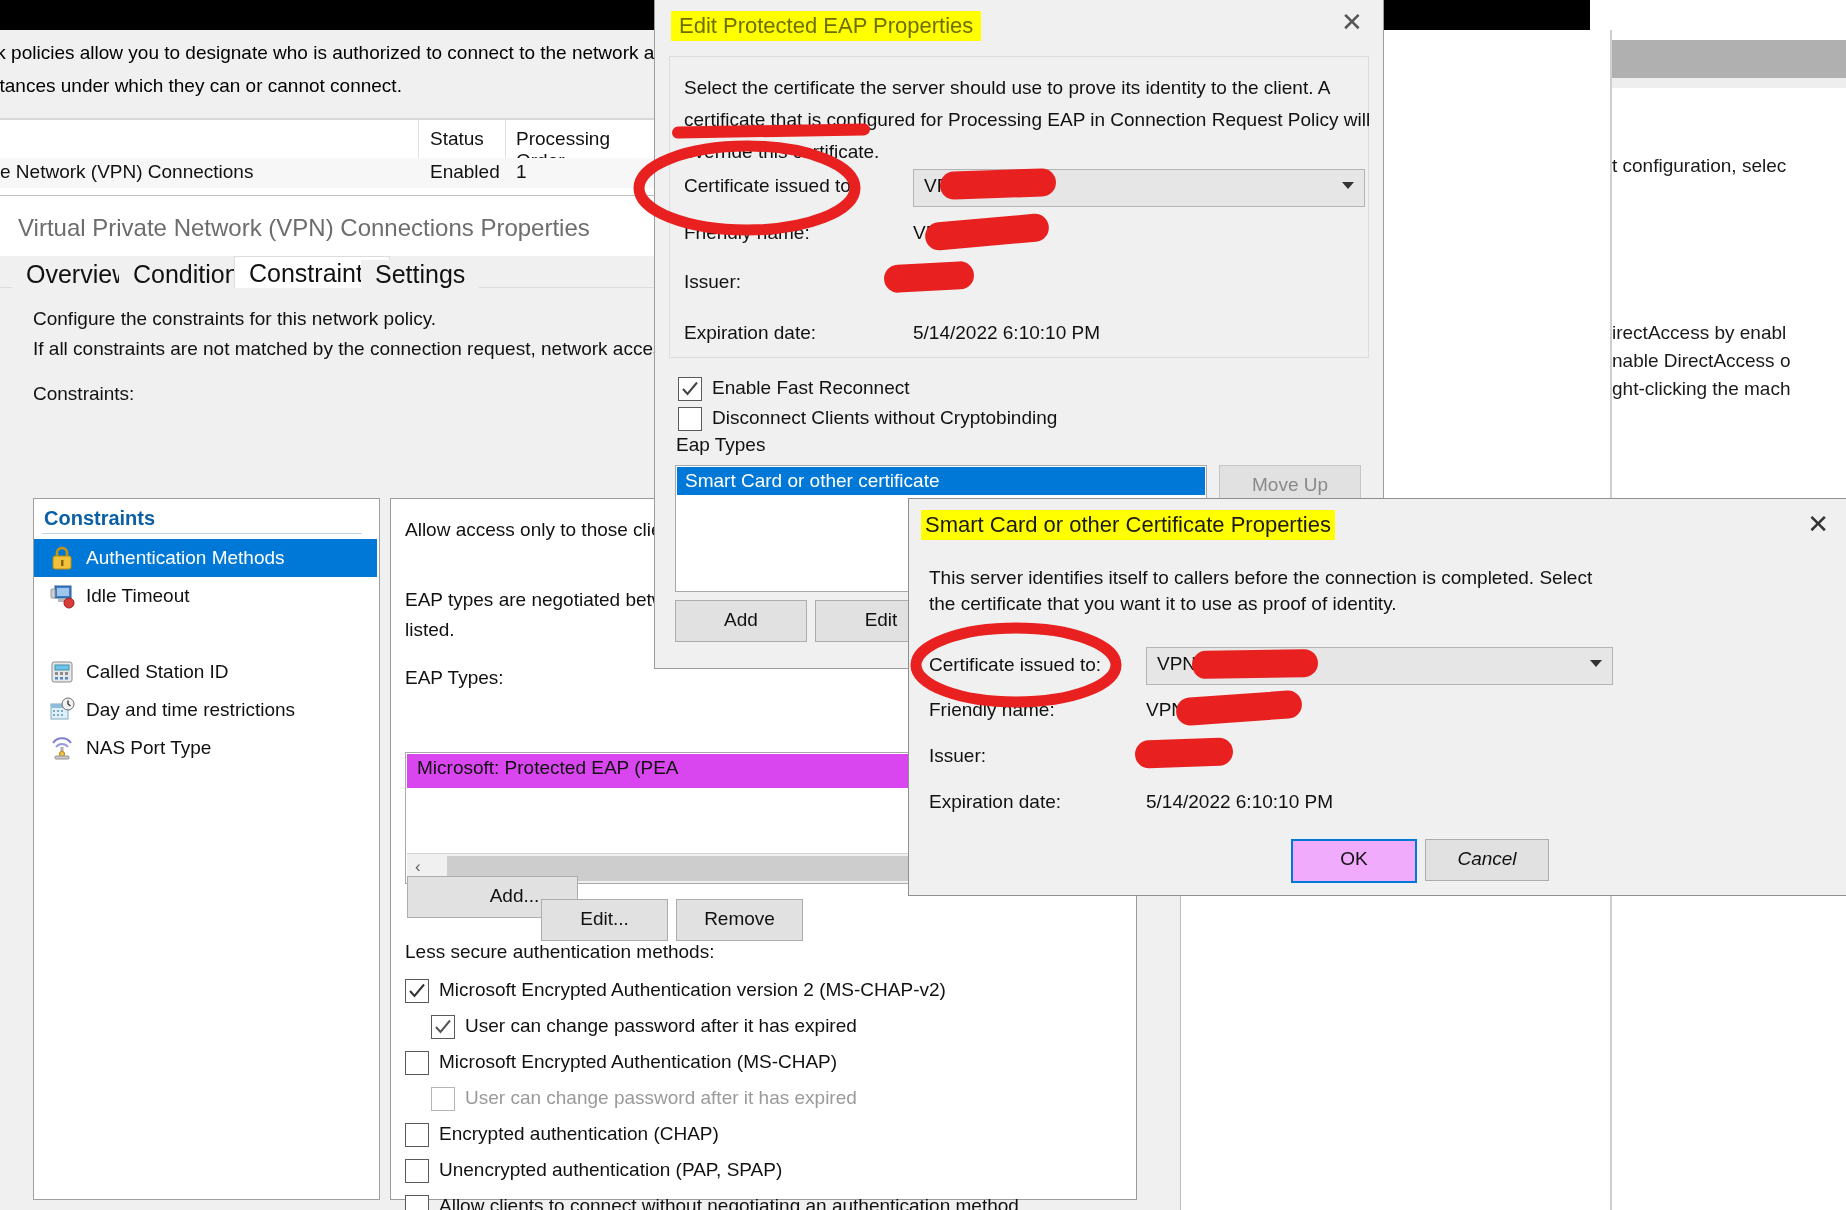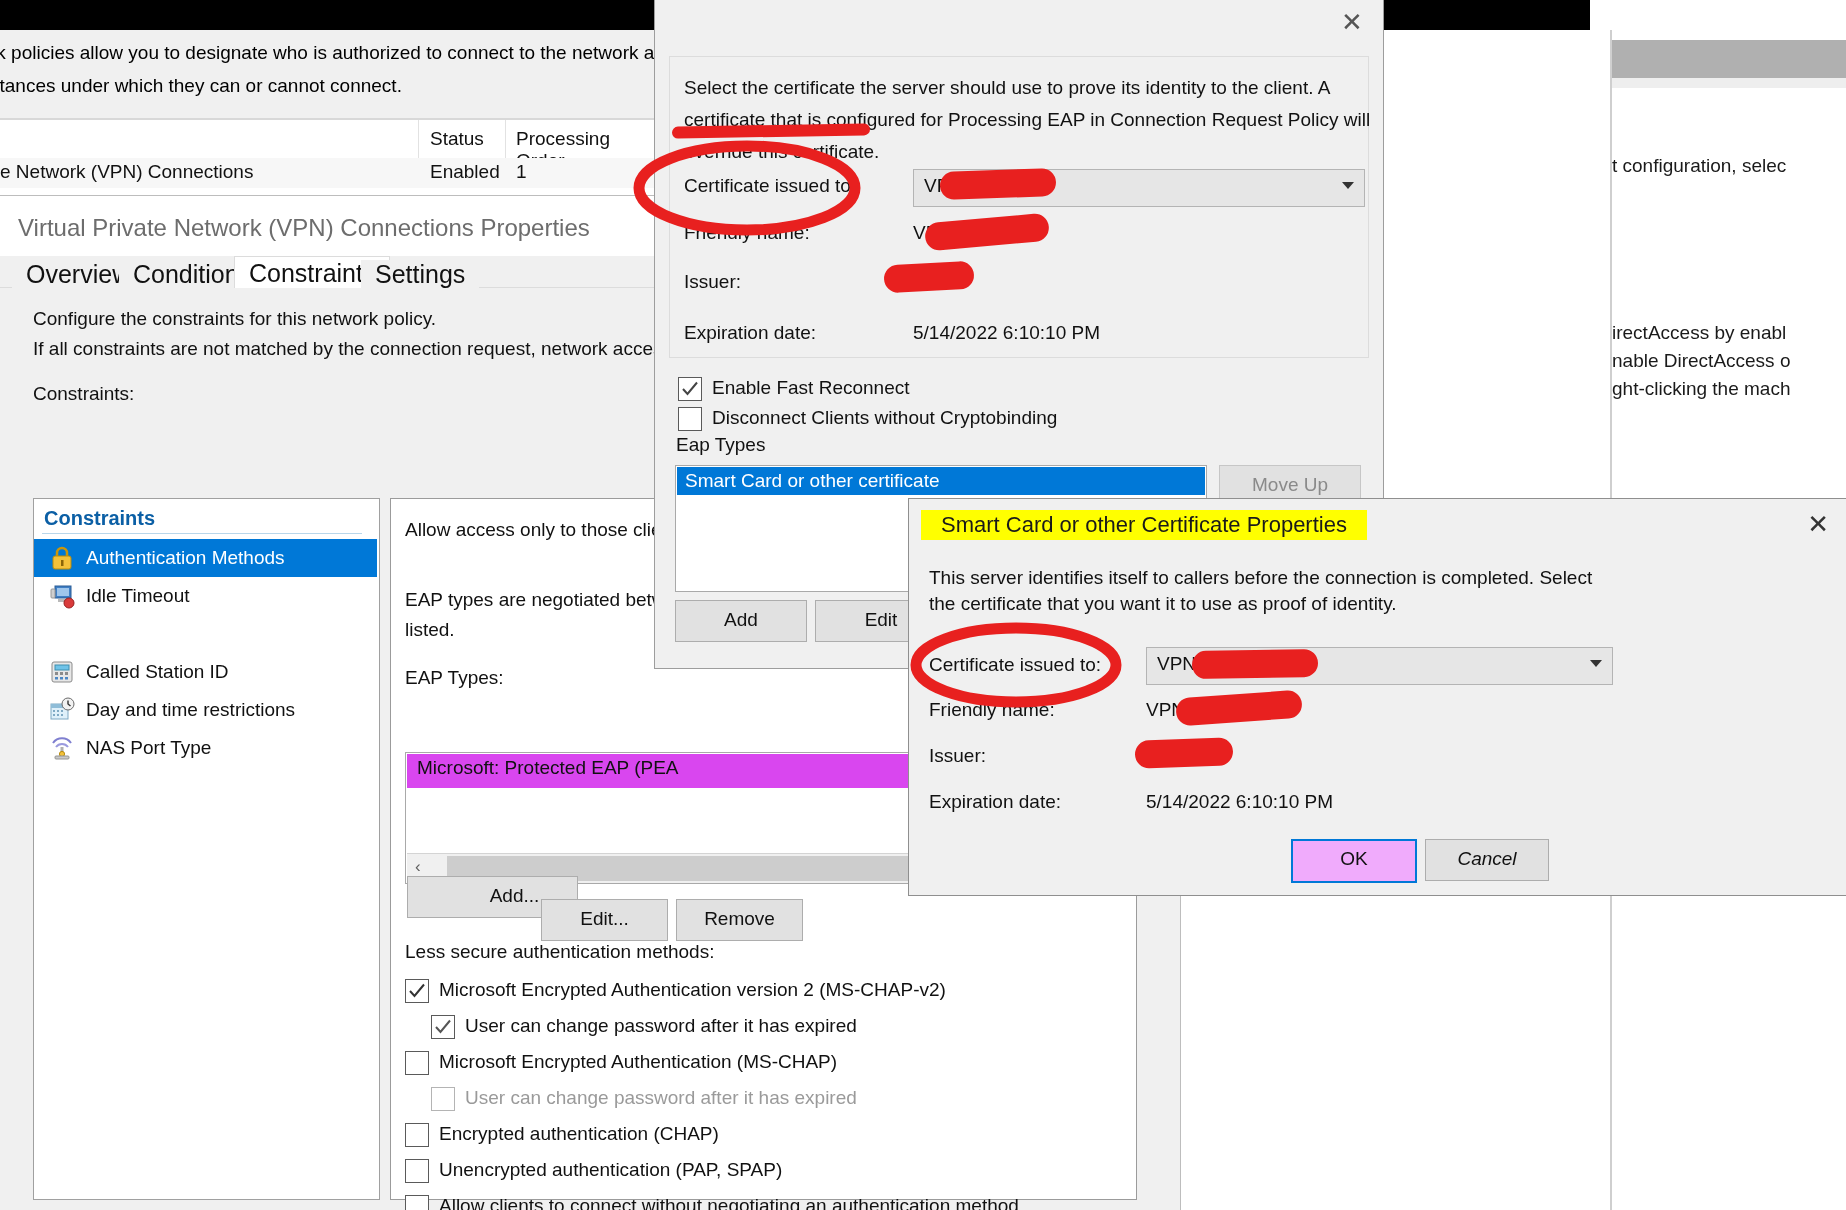--- a/index.html
+++ b/index.html
@@ -102,21 +102,21 @@
       border-left:6px solid transparent;border-right:6px solid transparent;border-top:7px solid #333;}
   #eapTypesList{position:absolute;left:20px;top:465px;width:530px;height:125px;background:#fff;
       border:1px solid #a9a9a9;}
   #eapTypesSel{position:absolute;left:1px;top:1px;width:528px;height:28px;background:#0078d7;}
   #eapTypesSelLabel{position:absolute;left:8px;top:3px;font-size:19px;color:#fff;white-space:nowrap;}
 
   
   #scDlg{left:908px;top:498px;width:938px;height:396px;background:#f0f0f0;
       border:1px solid #8f8f8f;}
   #scTitle{position:absolute;left:12px;top:11px;font-size:22px;color:#1a1a1a;
-      background:#ffff00;padding:2px 20px;white-space:nowrap;}
+      background:#ffff00;padding:2px 4px;white-space:nowrap;}
   #scClose{position:absolute;right:18px;top:10px;font-size:26px;color:#333;}
   .st{position:absolute;white-space:nowrap;font-size:19px;color:#111;}
   #scCombo{position:absolute;left:237px;top:148px;width:465px;height:36px;background:#e6e6e6;
       border:1px solid #b4b4b4;}
   #scComboVal{position:absolute;left:10px;top:5px;font-size:19px;color:#111;}
   #scComboArrow{position:absolute;right:10px;top:12px;width:0;height:0;
       border-left:6px solid transparent;border-right:6px solid transparent;border-top:7px solid #333;}
 
   
   .redact{position:absolute;background:#e8201f;border-radius:24px;}
@@ -315,20 +315,21 @@
       <span class="cblabel">Unencrypted authentication (PAP, SPAP)</span>
     </div>
     <div class="cbrow" style="left:14px;top:694px;">
       <span class="cb"></span>
       <span class="cblabel">Allow clients to connect without negotiating an authentication method</span>
     </div>
   </div>
 </div>
 
 <div class="abs" id="eapDlg">
+  <div id="eapDlgTitle">Edit Protected EAP Properties</div>
   <div id="eapDlgClose">✕</div>
 
   <div id="eapGroup">
     <div class="et" style="left:14px;top:20px;">Select the certificate the server should use to prove its identity to the client. A</div>
     <div class="et" style="left:14px;top:52px;">certificate that is configured for Processing EAP in Connection Request Policy will</div>
     <div class="et" style="left:14px;top:84px;">override this certificate.</div>
 
     <div class="et" style="left:14px;top:118px;">Certificate issued to:</div>
     <div id="certCombo">
       <span id="certComboVal">VPN.</span>

